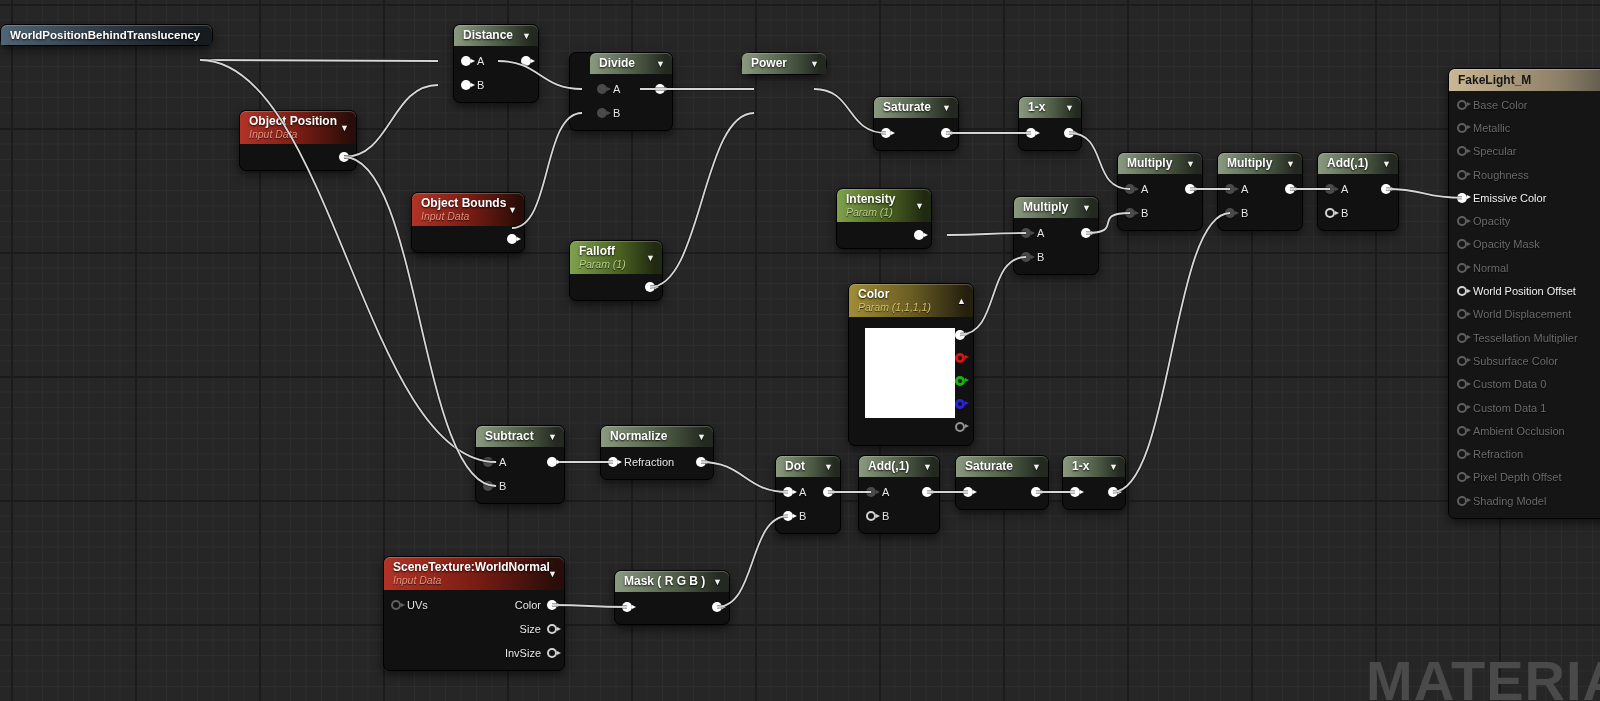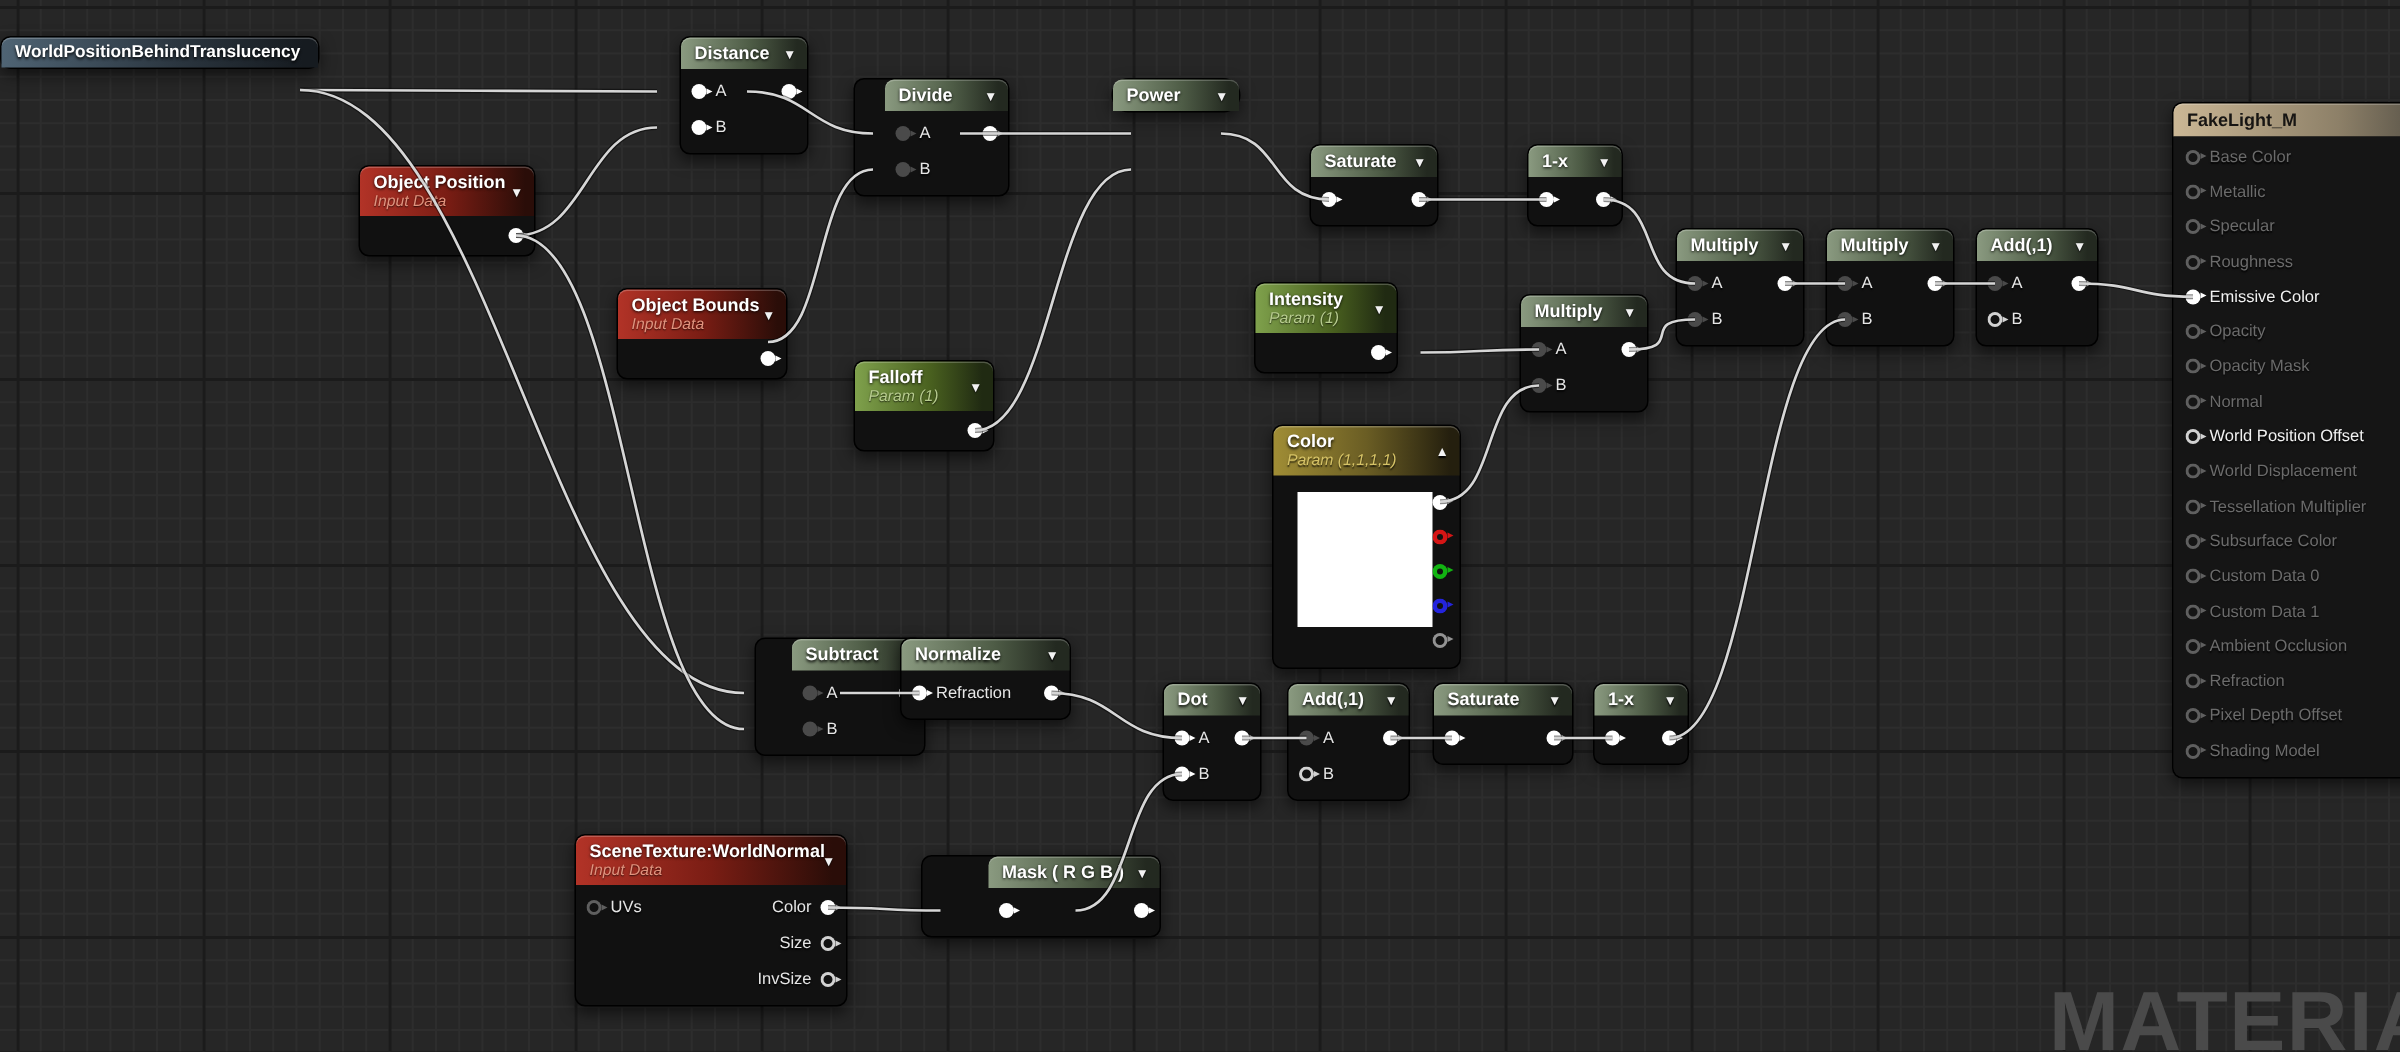--- a/index.html
+++ b/index.html
@@ -398,21 +398,21 @@
           </div>
         </div>
         <div class="row">
           <div class="side l">
             <span class="pin hollow"></span>
             <span class="plb">B</span>
           </div>
         </div>
       </div>
     </div>
-    <div class="node" style="left: 503px; top: 425px; width: 88px; padding-left: 24px;">
+    <div class="node" style="left: 475px; top: 425px; width: 88px;">
       <div class="hdr green">
         <div class="ttl">Subtract</div>
         <div class="arr">▼</div>
       </div>
       <div class="bd">
         <div class="row">
           <div class="side l">
             <span class="pin dark"></span>
             <span class="plb">A</span>
           </div>
@@ -549,21 +549,21 @@
         </div>
         <div class="row">
           <span></span>
           <div class="side r">
             <span class="plb">InvSize</span>
             <span class="pin hollow"></span>
           </div>
         </div>
       </div>
     </div>
-    <div class="node" style="left: 614px; top: 570px; width: 114px; padding-left: 44px;">
+    <div class="node" style="left: 614px; top: 570px; width: 114px;">
       <div class="hdr green">
         <div class="ttl">Mask ( R G B )</div>
         <div class="arr">▼</div>
       </div>
       <div class="bd">
         <div class="row">
           <div class="side l">
             <span class="pin white"></span>
           </div>
           <div class="side r">

